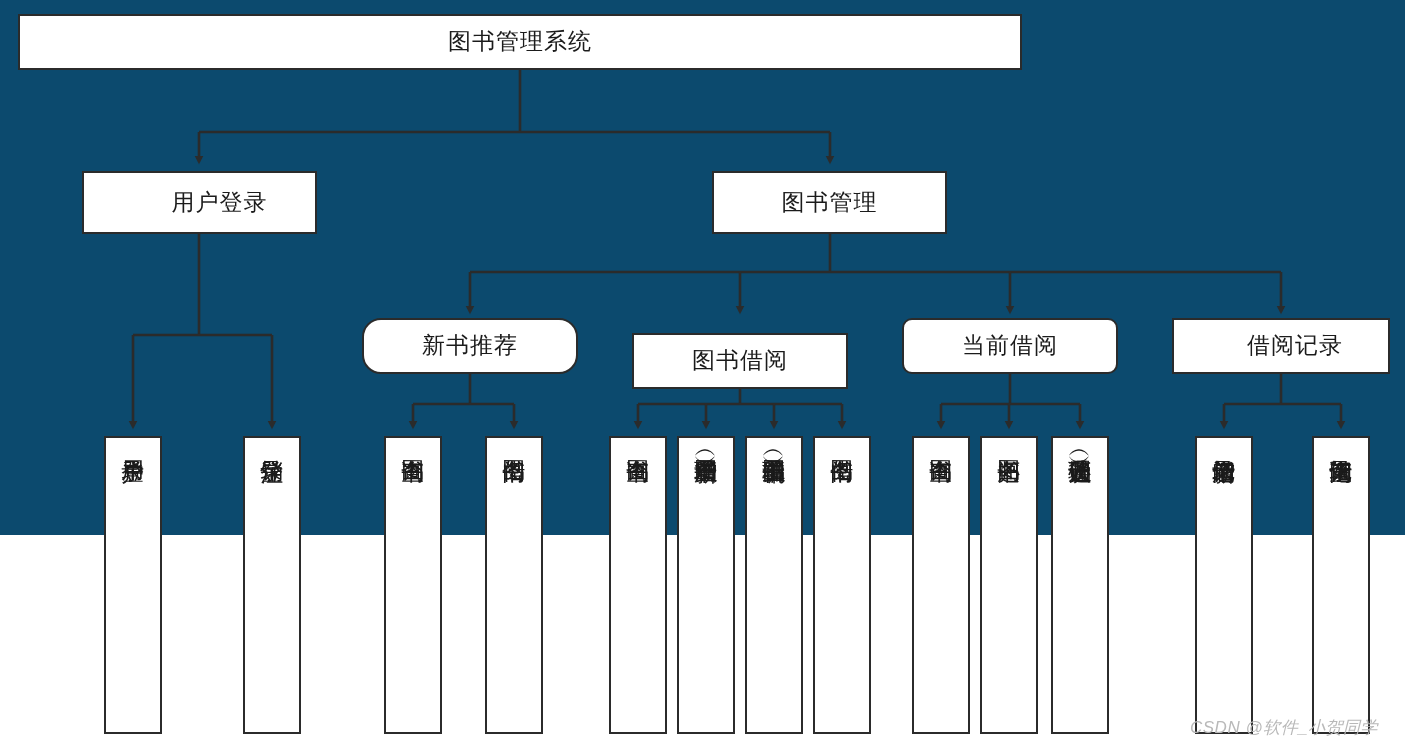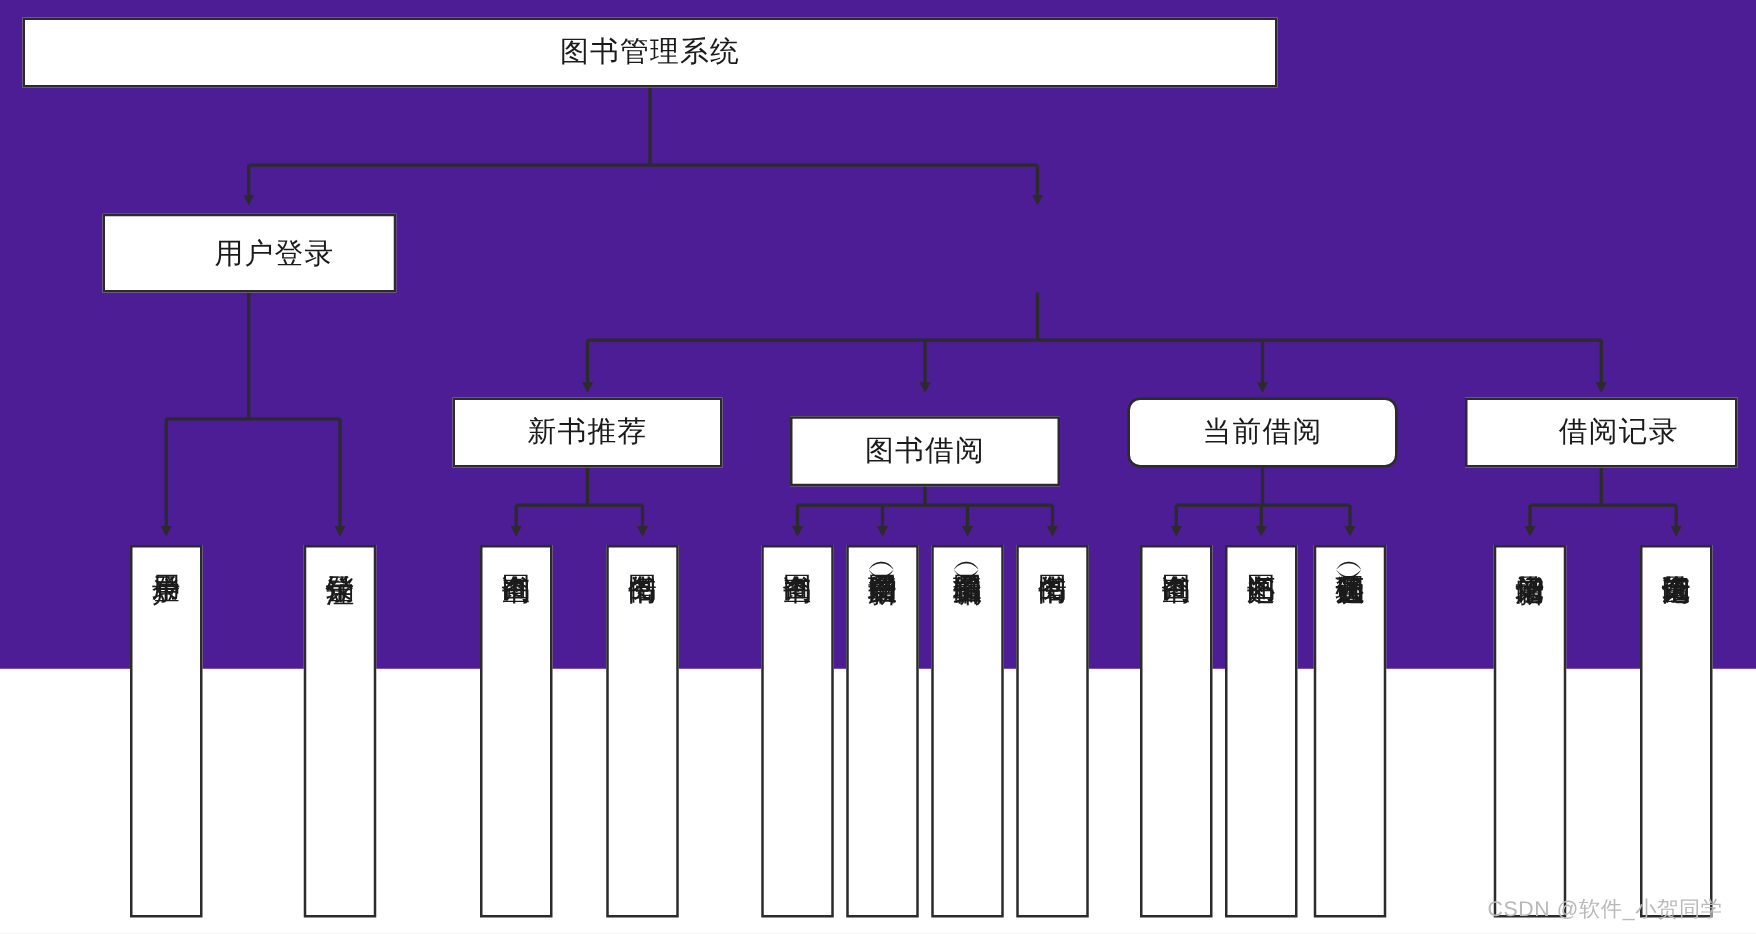--- a/index.html
+++ b/index.html
@@ -10,21 +10,21 @@
   body {
     width: 1405px;
     height: 747px;
     font-family: "Liberation Sans", "DejaVu Sans", sans-serif;
     overflow: hidden;
   }
   #diagram-root {
     position: relative;
     width: 1405px;
     height: 535px;
-    background: #4c1d95;
+    background: #0c4a6e;
   }
   svg.edges {
     position: absolute;
     left: 0;
     top: 0;
     width: 1405px;
     height: 747px;
     pointer-events: none;
   }
   .node {
@@ -58,20 +58,21 @@
   }
   .watermark {
     position: absolute;
     left: 1190px;
     top: 716px;
     font-size: 17px;
     color: #b9b9b9;
     letter-spacing: 0.5px;
     white-space: nowrap;
     font-family: "Liberation Sans", "DejaVu Sans", sans-serif;
+    font-style: italic;
   }
 </style>
 </head>
 <body>
 
 <div id="diagram-root">
 
   <svg class="edges" viewBox="0 0 1405 747" xmlns="http://www.w3.org/2000/svg">
     <defs>
       <marker id="arrow" markerWidth="10" markerHeight="10" refX="4.2" refY="5" orient="auto" markerUnits="userSpaceOnUse">
@@ -123,22 +124,25 @@
   </svg>
 
   <div class="node horizontal" style="left:18px; top:14px; width:1004px; height:56px;">
     <span>图书管理系统</span>
   </div>
 
   <div class="node horizontal" style="left:82px; top:171px; width:235px; height:63px;padding-left:40px;">
     <span>用户登录</span>
   </div>
 
-
-  <div class="node horizontal" style="left:362px; top:318px; width:216px; height:56px;">
+  <div class="node horizontal" style="left:712px; top:171px; width:235px; height:63px;">
+    <span>图书管理</span>
+  </div>
+
+  <div class="node horizontal" style="left:362px; top:318px; width:216px; height:56px;border-radius:19px;">
     <span>新书推荐</span>
   </div>
 
   <div class="node horizontal" style="left:632px; top:333px; width:216px; height:56px;">
     <span>图书借阅</span>
   </div>
 
   <div class="node horizontal" style="left:902px; top:318px; width:216px; height:56px;border-radius:10px;">
     <span>当前借阅</span>
   </div>

